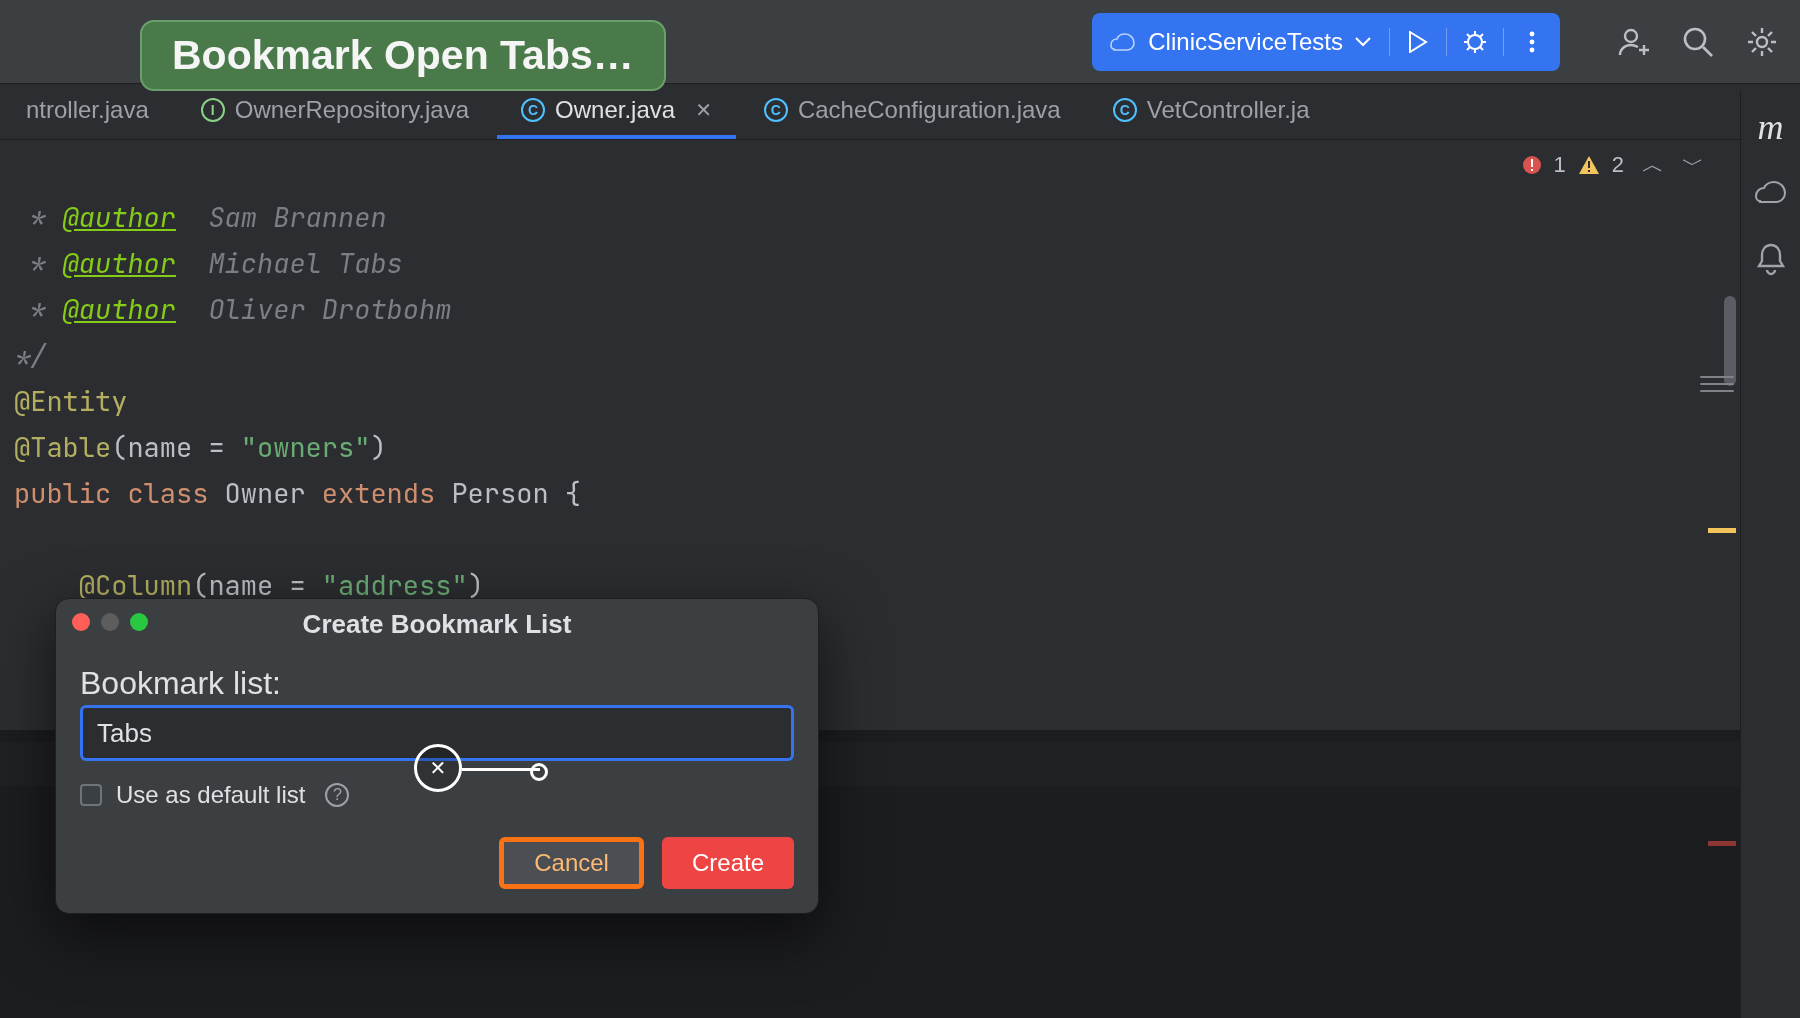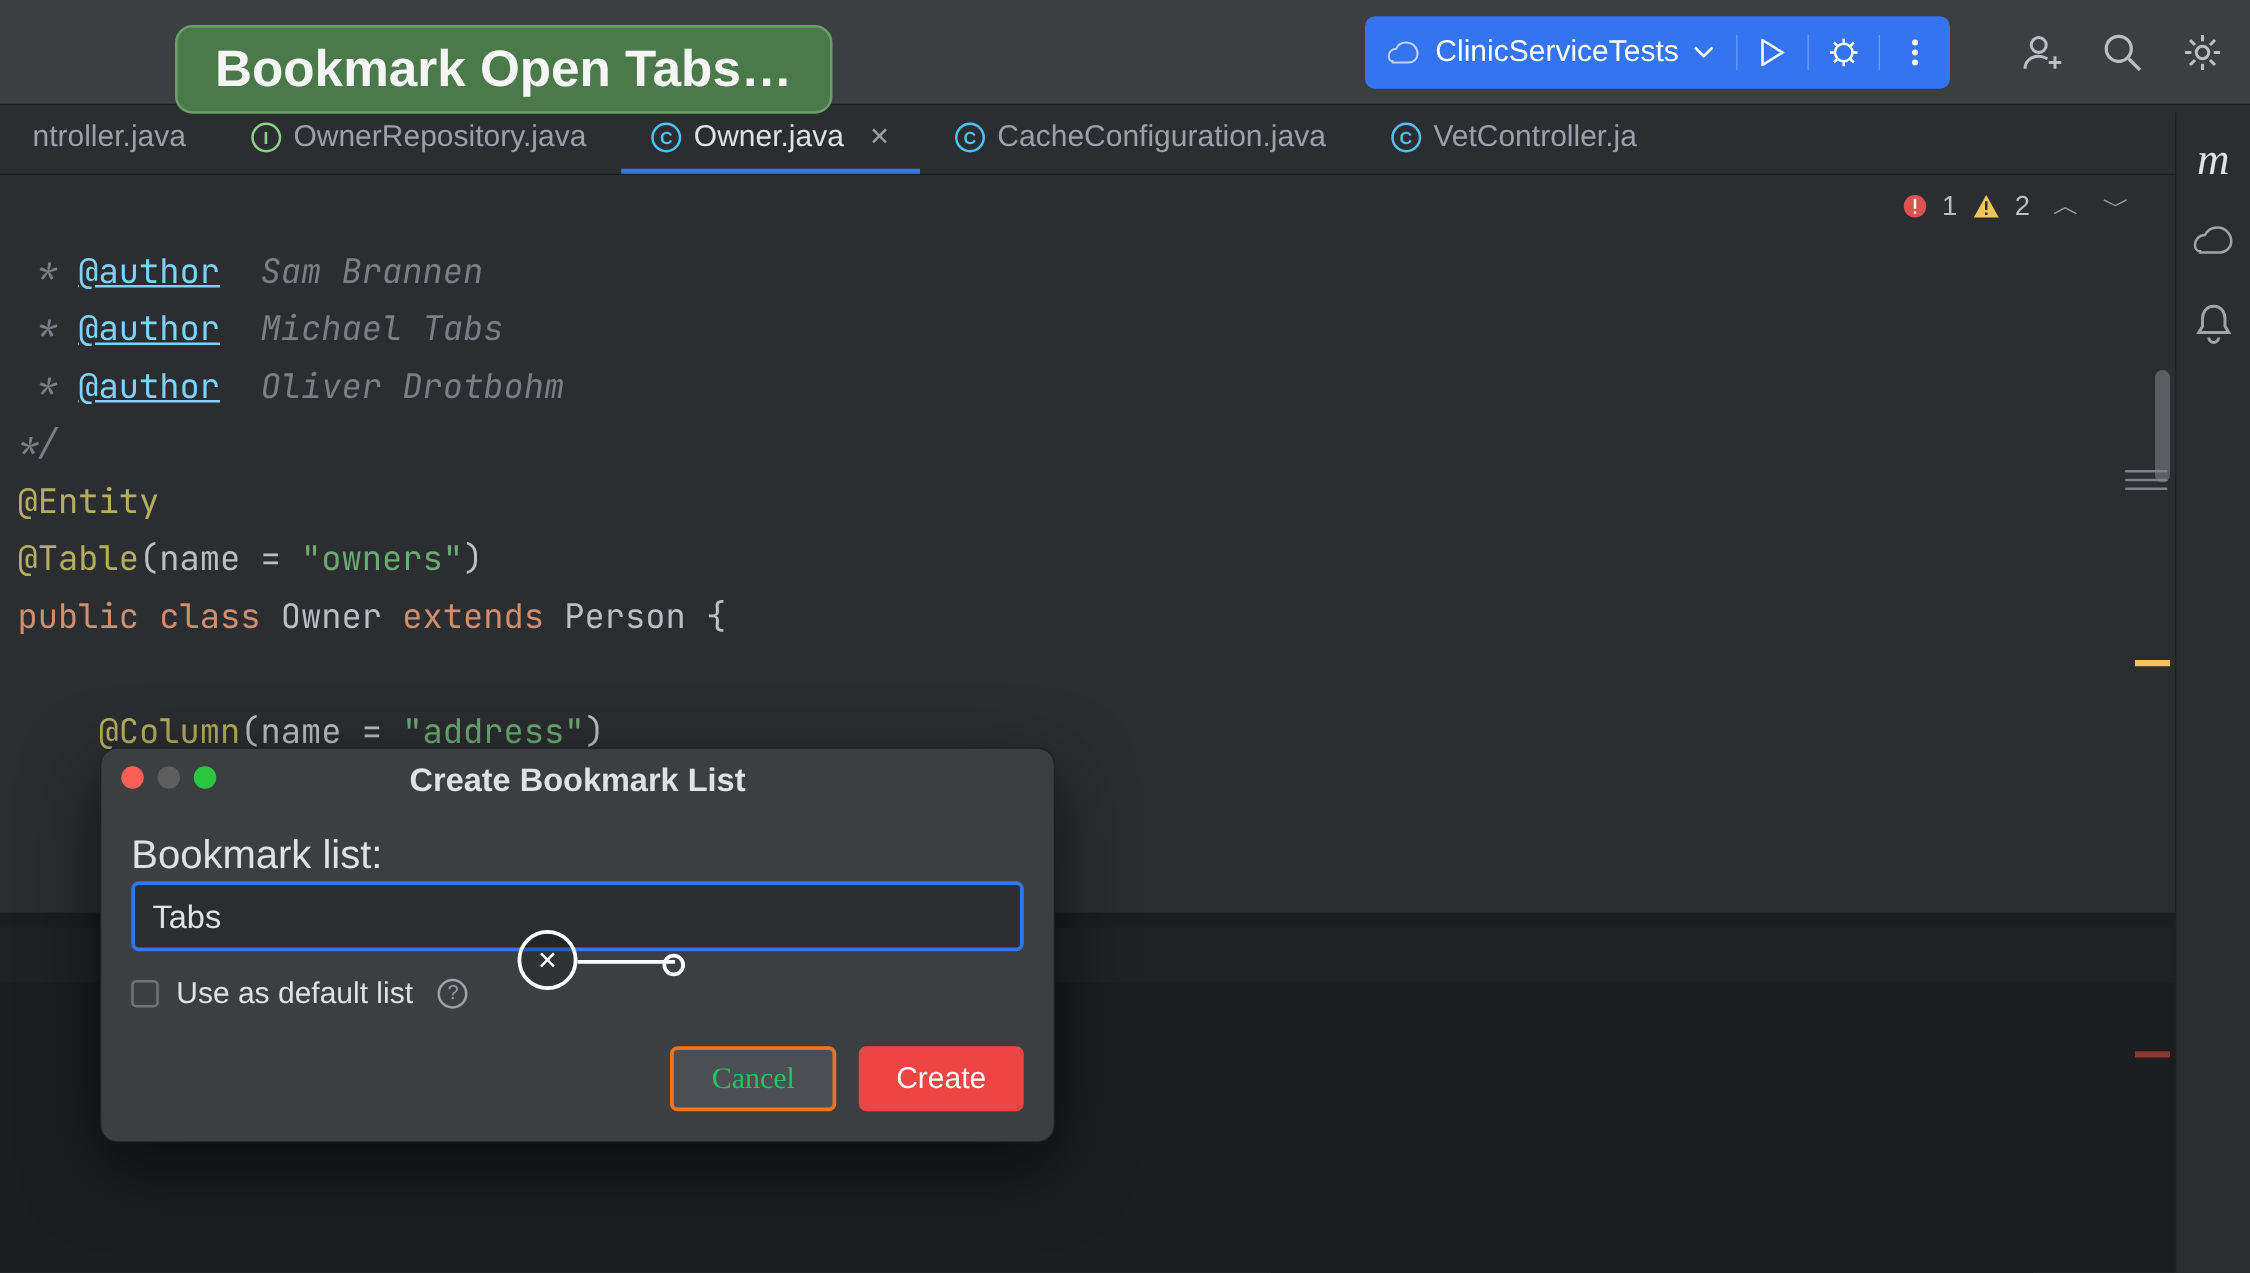--- a/index.html
+++ b/index.html
@@ -122,21 +122,21 @@
   padding: 8px 14px;
   font-family: "JetBrains Mono", Menlo, Consolas, monospace;
   font-size: 27px;
   line-height: 46px;
   white-space: pre;
   color: #bcbec4;
   overflow: hidden;
   position: relative;
 }
 .c-comment { color: #7a7e85; font-style: italic; }
-.c-tag { color: #7dd3fc; text-decoration: underline; }
+.c-tag { color: #84cc16; font-style: italic; text-decoration: underline; }
 .c-annot { color: #b3ae60; }
 .c-keyword { color: #cf8e6d; }
 .c-string { color: #6aab73; }
 .c-class { color: #bcbec4; }
 .inspection {
   position: absolute;
   right: 96px;
   top: 10px;
   display: flex; gap: 12px; align-items:center;
   font-size: 22px; color: #bcbec4;
@@ -155,21 +155,21 @@
 .minimap-lines span{ display:block; height:3px; background:#7f8389; border-radius:2px;}
 .vscroll-mark { position:absolute; right:0; width:28px; height:5px; }
 
 
 .backdrop-darken {
   position:absolute; left:0; right:60px; top:730px; height:290px;
   background: rgba(0,0,0,0.35);
 }
 .modal {
   position: absolute;
-  left: 80px; top: 598px;
+  left: 55px; top: 598px;
   width: 764px;
   background: #3c3f41;
   border: 1px solid #1e1f22;
   border-radius: 14px;
   box-shadow: 0 20px 60px rgba(0,0,0,0.6);
   overflow: hidden;
 }
 .modal-titlebar {
   height: 50px;
   display:flex; align-items:center; justify-content:center;
@@ -190,21 +190,21 @@
   color: #dfe1e5;
   font-size: 26px;
   padding: 0 14px;
   outline: none;
 }
 .modal-check-row{ margin-top:20px; display:flex; align-items:center; gap:14px; font-size:24px; color:#dfe1e5;}
 .modal-check { width:22px; height:22px; border:2px solid #6f737a; border-radius:4px; background:transparent;}
 .help-circle{ width:24px; height:24px; border:2px solid #9da0a8; border-radius:50%; display:flex; align-items:center; justify-content:center; font-size:16px; color:#9da0a8; margin-left:6px;}
 .modal-buttons{ display:flex; gap:18px; justify-content:flex-end; margin-top:28px;}
 .btn{ height:52px; padding:0 30px; border-radius:6px; font-size:24px; cursor:pointer; display:flex; align-items:center;}
-.btn-default{ background:#4b4e52; color:#22c55e; border:3px solid #f97316;font-family:Liberation Serif, serif;}
+.btn-default{ background:#4b4e52; color:#fdba74; border:5px solid #f97316;}
 .btn-primary{ background:#ef4444; color:#fff; border:none;}
 
 
 .cursor-circle{
   position:absolute; width:48px; height:48px; border:3px solid #fff; border-radius:50%;
   left:414px; top:744px; display:flex; align-items:center; justify-content:center;
   font-size:20px; color:#fff; background: rgba(0,0,0,0.2);
 }
 .cursor-tail{
   position:absolute; left:462px; top:768px; width:78px; height:3px; background:#fff;

